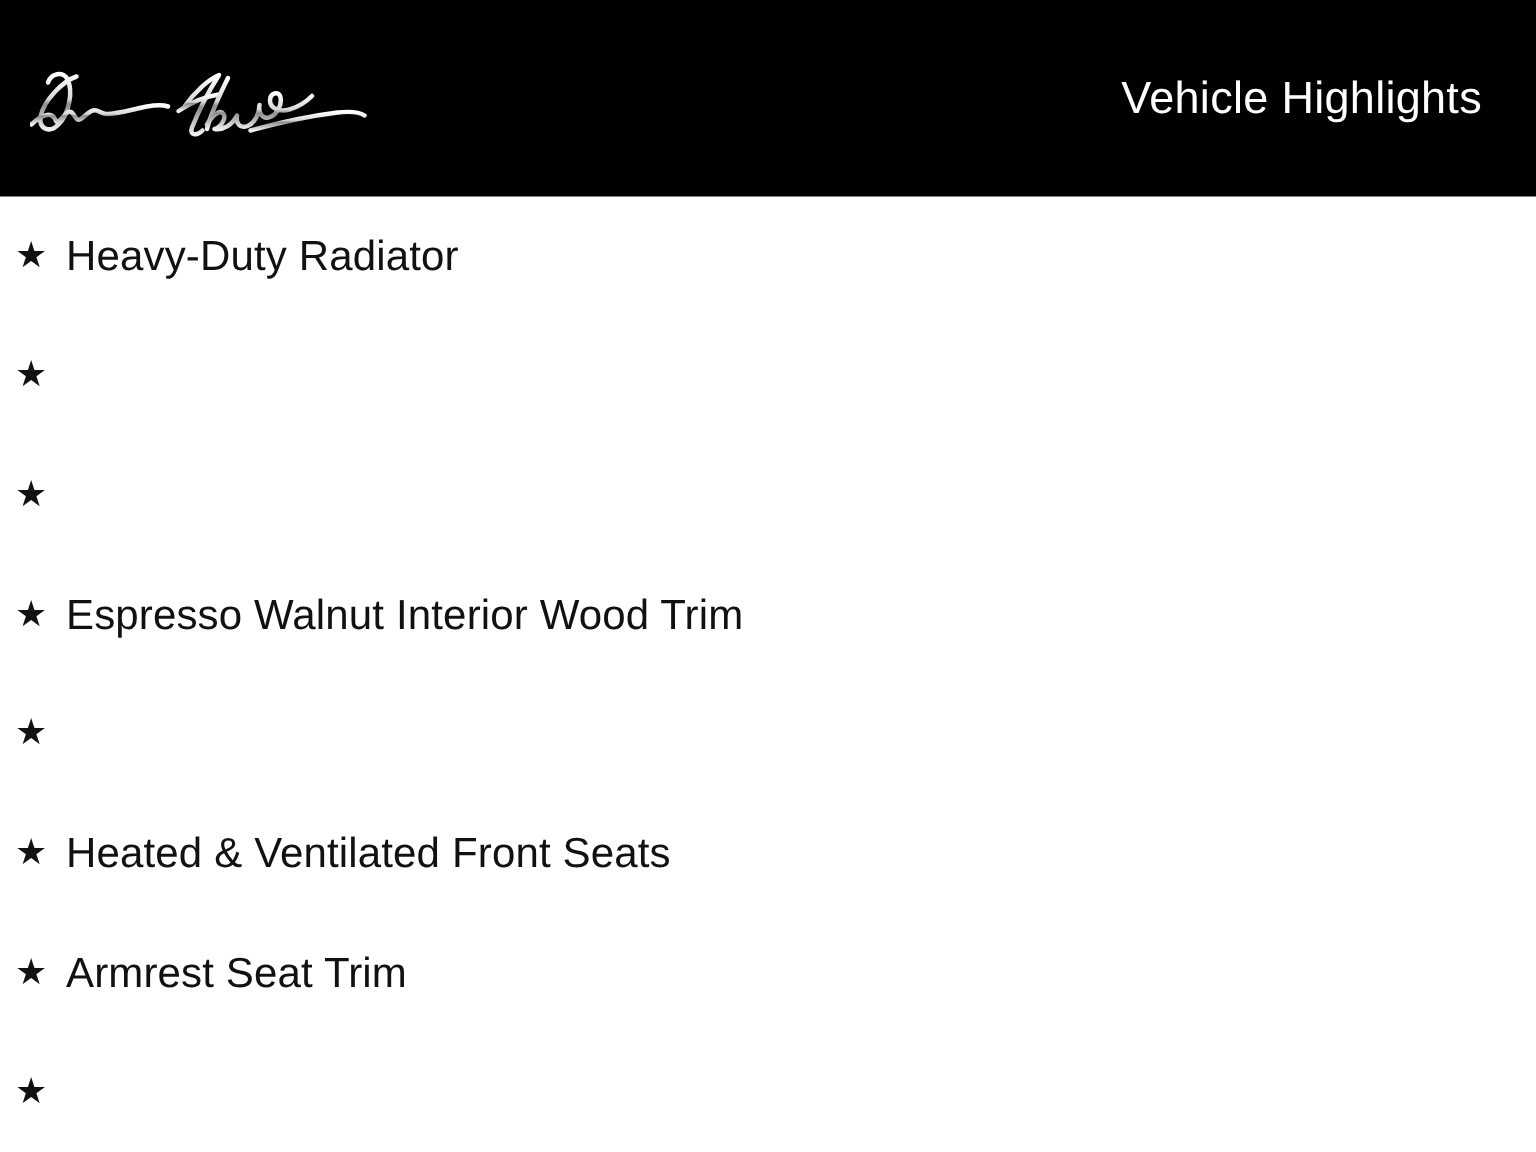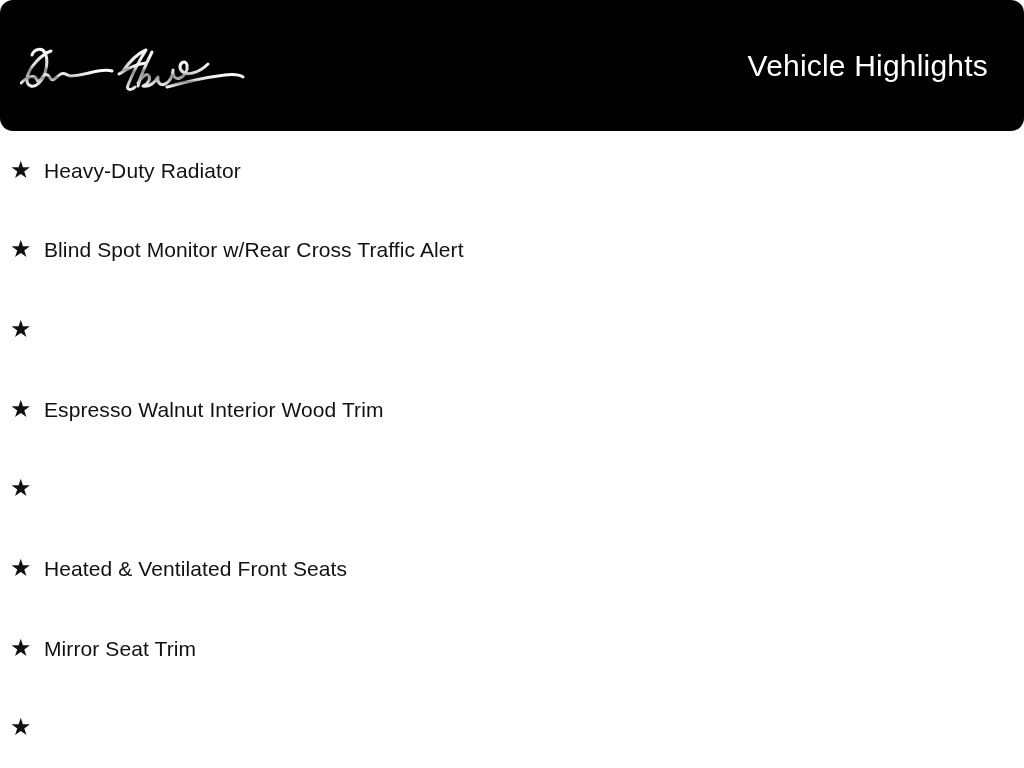--- a/index.html
+++ b/index.html
@@ -15,21 +15,20 @@
     font-family: "Liberation Sans", sans-serif;
     overflow: hidden;
   }
   .page { width: 1024px; height: 768px; display: flex; flex-direction: column; }
 
   .header {
     position: relative;
     height: 131px;
     background: var(--header-bg);
     flex: 0 0 auto;
-    border-radius: 13px;
   }
   .logo {
     position: absolute;
     left: 20px; top: 46px;
     width: 225px; height: 58px;
   }
   .title {
     position: absolute;
     right: 36px; top: 50px;
     color: var(--header-text);
@@ -58,21 +57,21 @@
     font-family: "DejaVu Sans", sans-serif;
     font-size: 24px;
     color: var(--list-text);
     line-height: 1;
     position: relative;
     top: -1px;
     text-align: left;
   }
   .label {
     margin-left: 10px;
-    font-size: 21px;
+    font-size: 28px;
     color: var(--list-text);
     letter-spacing: 0.1px;
     white-space: nowrap;
   }
 </style>
 </head>
 <body>
 
 <div class="page">
 
@@ -103,21 +102,20 @@
 
   <ul class="highlights">
 
       <li>
         <span class="star">★</span>
         <span class="label">Heavy-Duty Radiator</span>
       </li>
 
       <li>
         <span class="star">★</span>
-        <span class="label">Blind Spot Monitor w/Rear Cross Traffic Alert</span>
       </li>
 
       <li>
         <span class="star">★</span>
       </li>
 
       <li>
         <span class="star">★</span>
         <span class="label">Espresso Walnut Interior Wood Trim</span>
       </li>
@@ -126,21 +124,21 @@
         <span class="star">★</span>
       </li>
 
       <li>
         <span class="star">★</span>
         <span class="label">Heated &amp; Ventilated Front Seats</span>
       </li>
 
       <li>
         <span class="star">★</span>
-        <span class="label">Mirror Seat Trim</span>
+        <span class="label">Armrest Seat Trim</span>
       </li>
 
       <li>
         <span class="star">★</span>
       </li>
     </ul>
 
 </div>
 
 </body></html>

